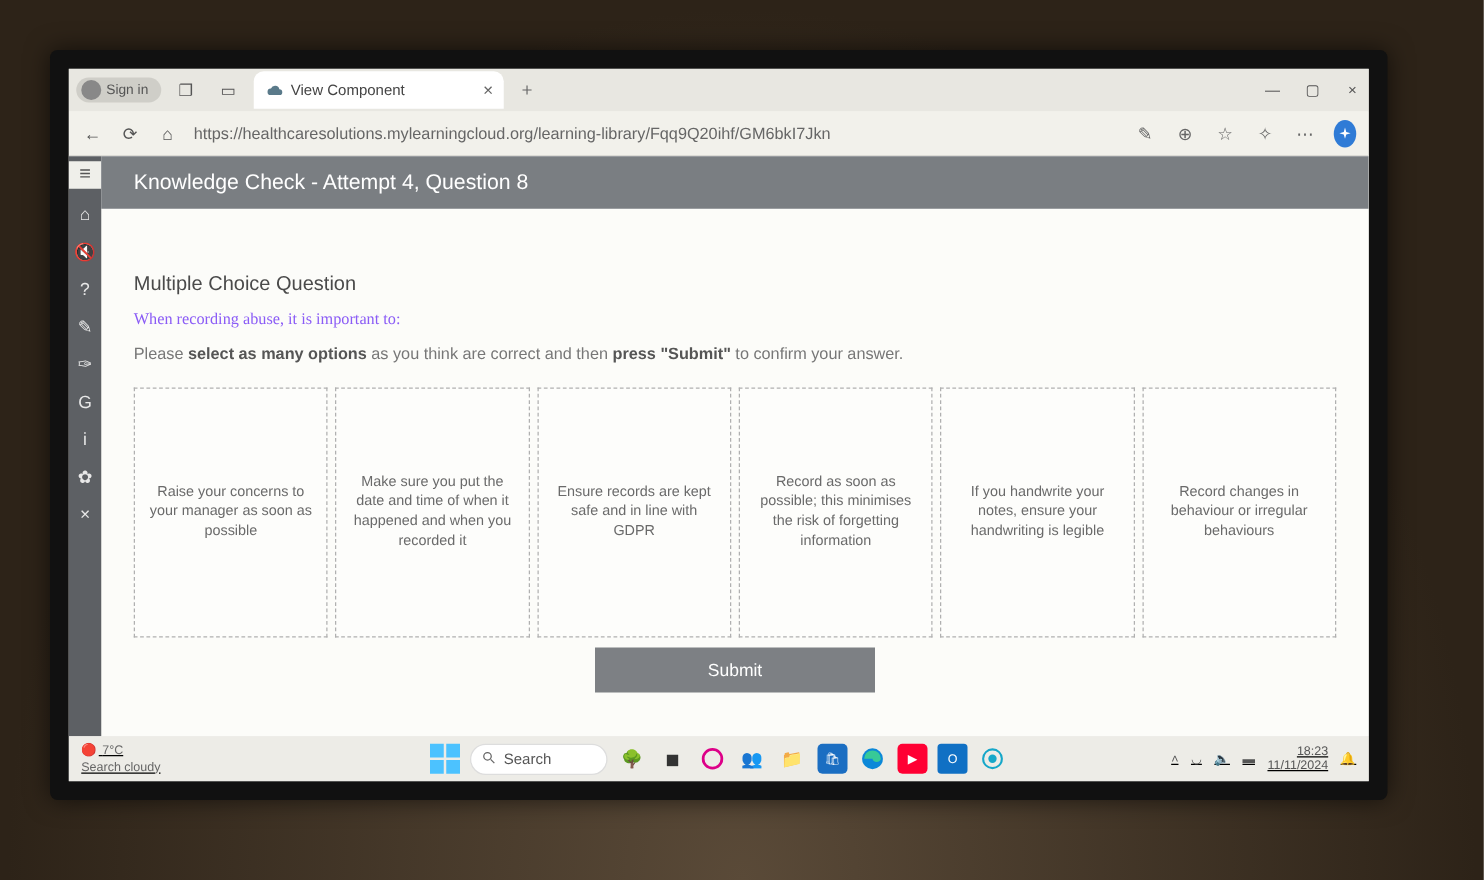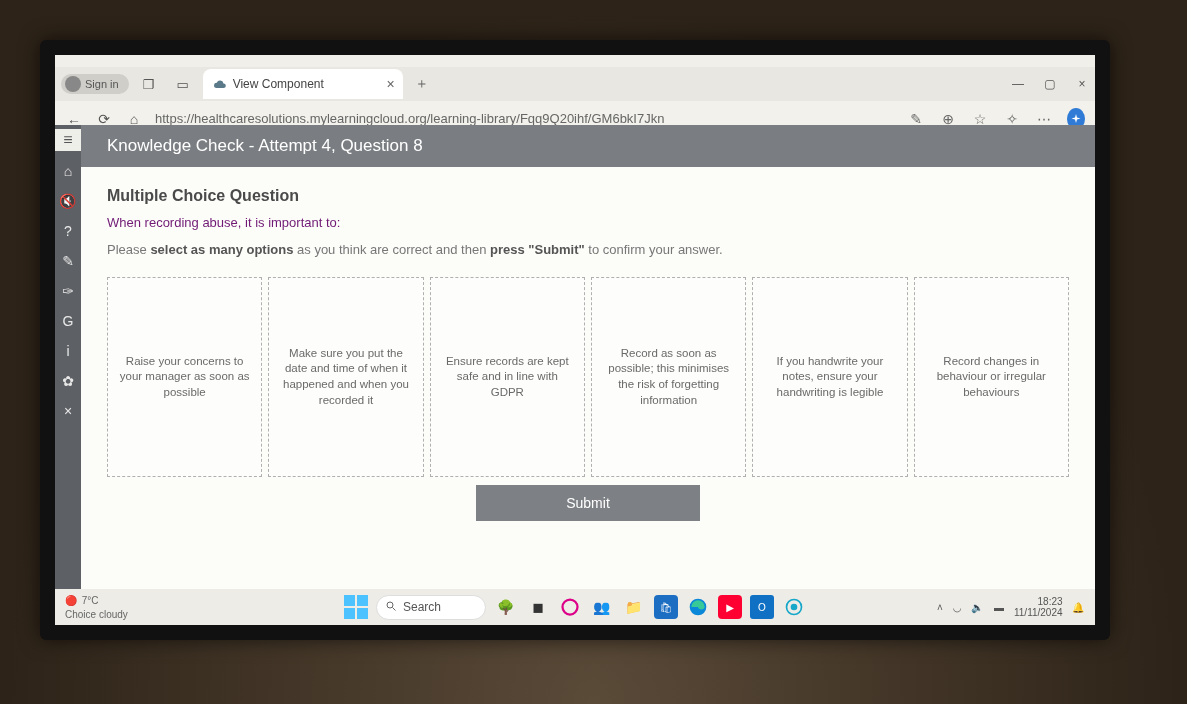--- a/index.html
+++ b/index.html
@@ -29,21 +29,20 @@
     overflow: hidden;
   }
   
   .tab-strip {
     height: 34px;
     background: #e8e7e1;
     display: flex;
     align-items: center;
     padding: 0 6px;
     gap: 6px;
-    margin-top: 12px;
   }
   .tab-pill {
     display: flex;
     align-items: center;
     justify-content: center;
     width: 28px; height: 26px;
     color: #555;
     font-size: 13px;
     border-radius: 4px;
   }
@@ -133,37 +132,38 @@
   .rail-hamburger {
     width: 100%; height: 22px;
     background: #efefea;
     color: #555;
     display: flex; align-items: center; justify-content: center;
   }
   .course-area {
     flex: 1;
     display: flex;
     flex-direction: column;
+    gap: 32px;
   }
   .course-header {
     background: #7a7e82;
     color: #fff;
     padding: 11px 26px;
     font-size: 17px;
     font-weight: 400;
   }
   .course-body {
     flex: 1;
     padding: 20px 26px 10px 26px;
     color: #555;
     font-size: 13px;
     overflow: hidden;
   }
-  .q-title { font-size: 16px; font-weight: 700; color: #4a4a4a; margin-bottom: 10px; }
-  .q-line1 { margin-bottom: 12px; color: #701a75; }
+  .q-title { font-size: 16px; font-weight: 400; color: #4a4a4a; margin-bottom: 10px; }
+  .q-line1 { margin-bottom: 12px; color: #8b5cf6; font-family: Liberation Serif, serif; }
   .q-line2 { margin-bottom: 20px; color: #777; }
   .q-line2 b { color: #555; font-weight: 600; }
   .options-row {
     display: flex;
     gap: 6px;
     margin-top: 10px;
   }
   .opt {
     flex: 1;
     border: 1px dashed #b0b0b0;
@@ -205,20 +205,21 @@
   .activate .aw2 { font-size: 11px; }
   
   .taskbar {
     position: absolute;
     bottom: 0; left: 0; right: 0;
     height: 36px;
     background: #edece7;
     display: flex;
     align-items: center;
     padding: 0 10px;
+    text-decoration: underline;
   }
   .weather {
     display: flex; flex-direction: column; gap:0;
     font-size: 10px; color: #666; line-height: 1.1;
   }
   .weather-icon { width:14px; height:14px; display:inline-block; }
   .tb-center {
     position: absolute;
     left: 50%;
     transform: translateX(-50%);
@@ -347,21 +348,21 @@
         </div>
       </div>
     </div>
 
     <div class="taskbar">
       <div class="weather">
         <div>
           <span class="weather-icon">🔴</span>
           <span>7°C</span>
         </div>
-        <div>Choice cloudy</div>
+        <div>Search cloudy</div>
       </div>
 
       <div class="tb-center">
         <div class="start-btn">
           <div></div>
             <div></div>
             <div></div>
             <div></div>
         </div>
         <div class="search-pill">

